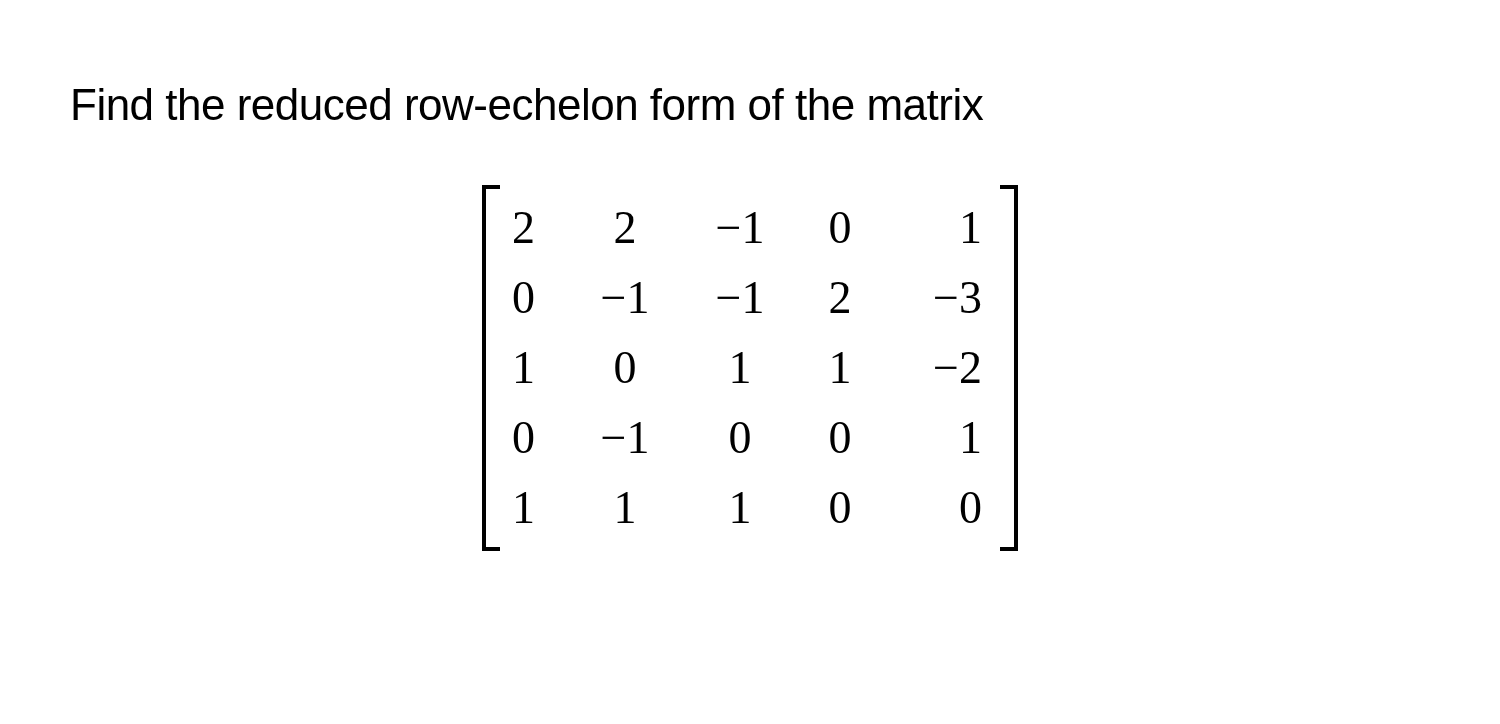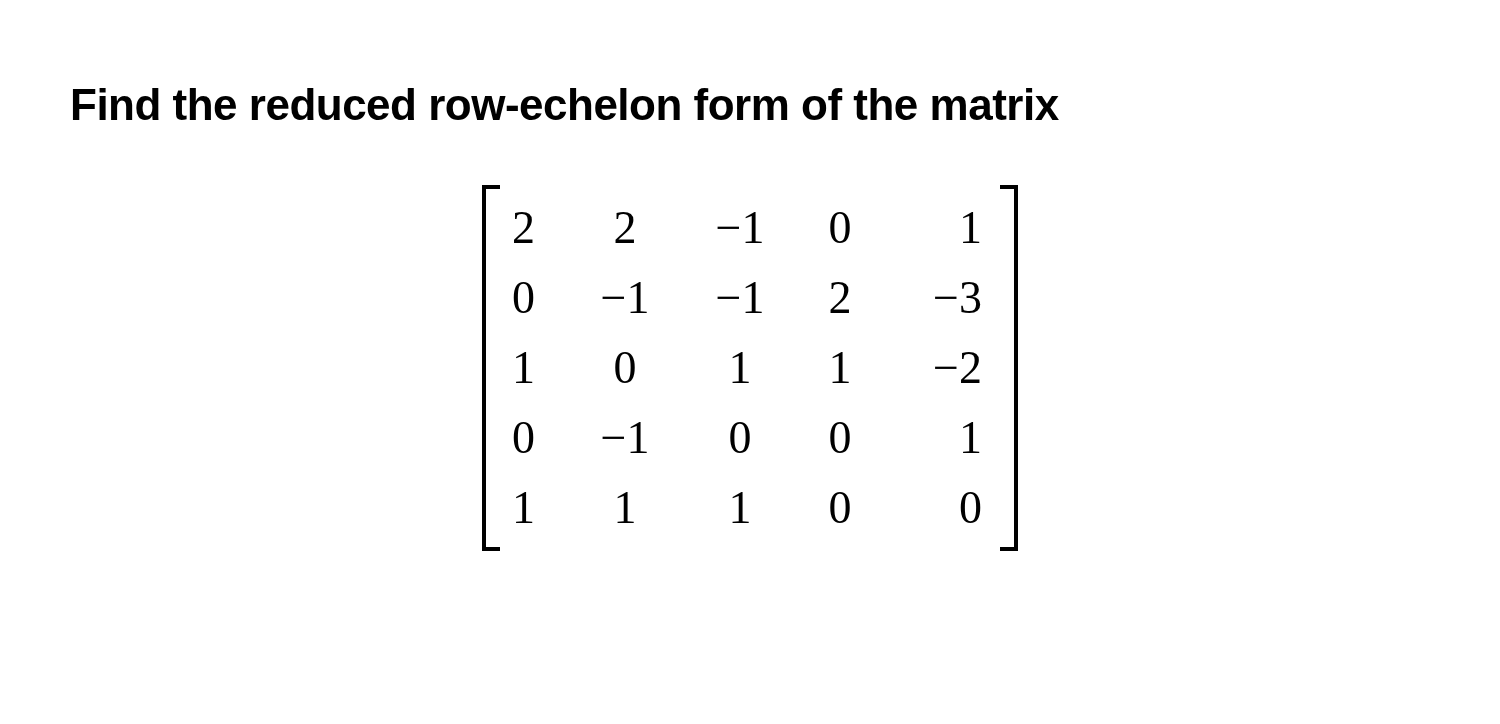--- a/index.html
+++ b/index.html
@@ -11,21 +11,21 @@
       width: 1500px;
       height: 724px;
       background: #ffffff;
       font-family: Arial, Helvetica, sans-serif;
       padding: 80px 70px;
     }
     .prompt-text {
       font-size: 44px;
       color: #000000;
       letter-spacing: -0.5px;
-      font-weight: 700;
+      font-weight: 400;
     }
     .matrix-container {
       display: flex;
       justify-content: center;
       margin-top: 55px;
     }
     .matrix {
       display: flex;
       align-items: stretch;
       font-family: "Cambria Math", "Times New Roman", Times, serif;

